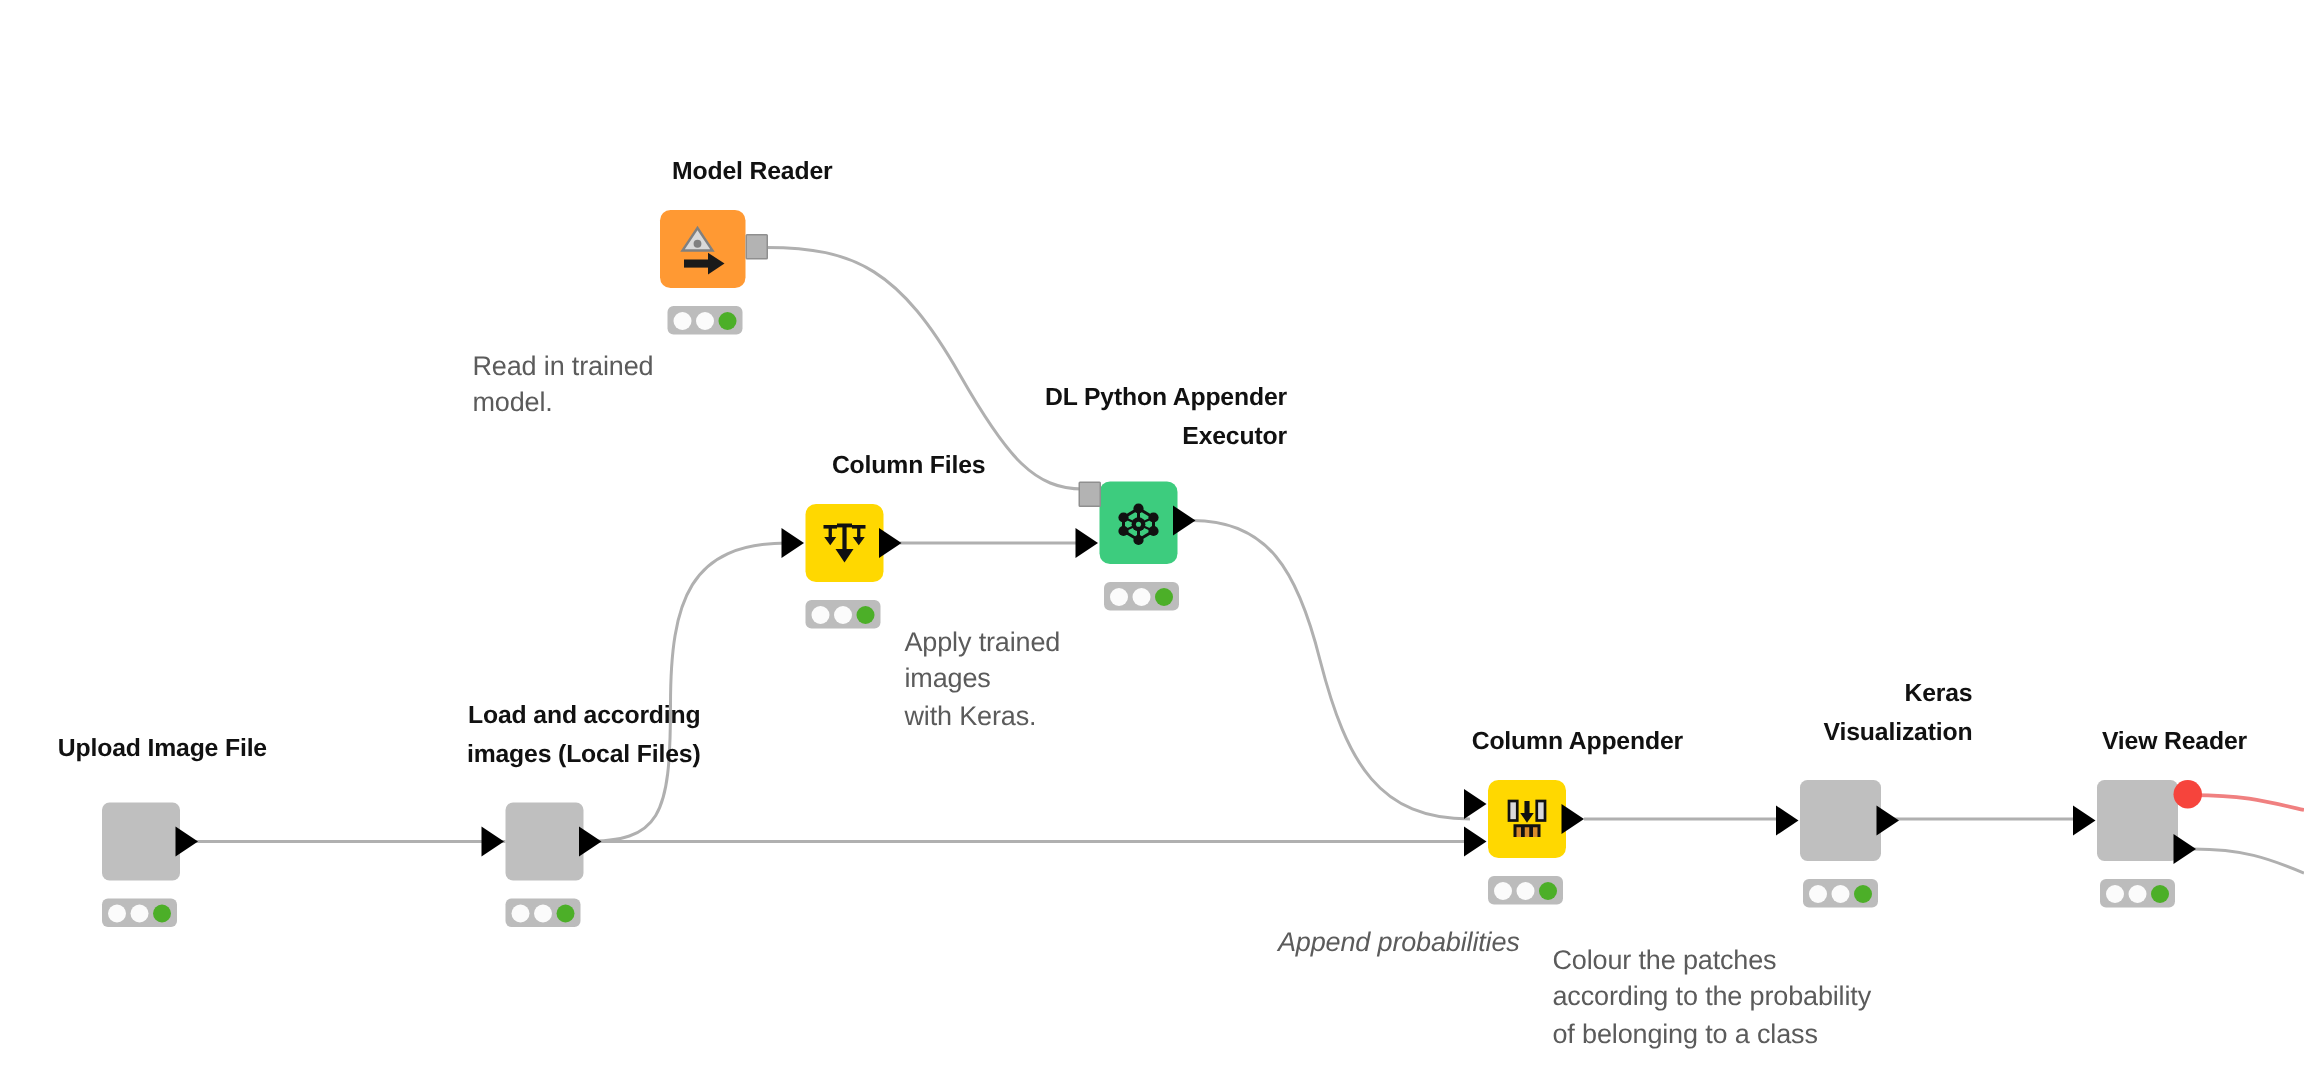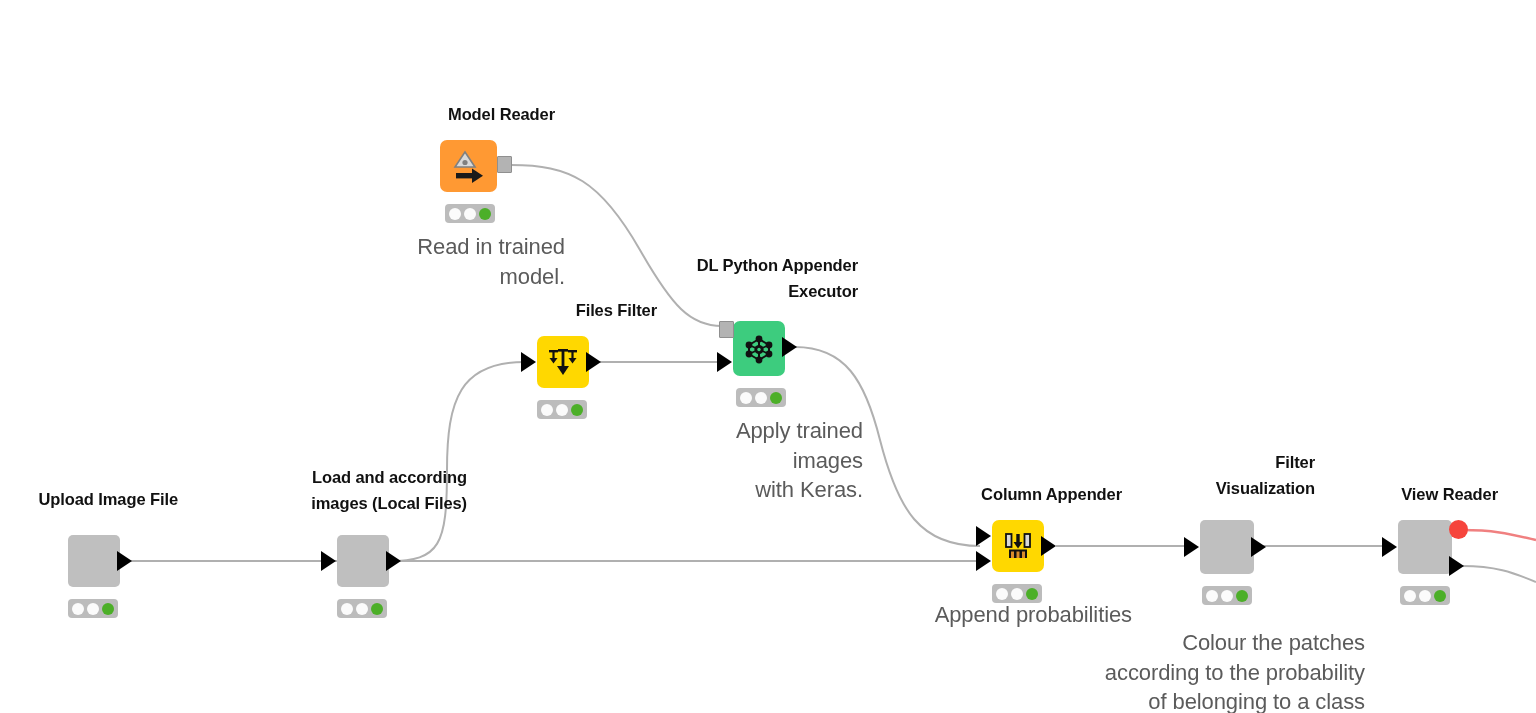--- a/index.html
+++ b/index.html
@@ -67,22 +67,22 @@
     width: 12px; height: 12px;
     border-radius: 50%;
     background: #fbfbfb;
   }
   .status i.on { background: #4caf28; }
 
   .caption {
     position: absolute;
     left: 50%;
     transform: translateX(-50%);
-    text-align: right;
-    font-size: 22px;
+    text-align: left;
+    font-size: 18px;
     line-height: 1.35;
     color: #5b5b5b;
     white-space: pre-line;
     letter-spacing: -0.1px;
   }
 
   
   .port-tri {
     position: absolute;
     width: 0; height: 0;
@@ -177,21 +177,21 @@
     <div class="status" style="left:5px; top:64px;">
       <i></i>
       <i></i>
       <i class="on"></i>
     </div>
     <div class="caption" style="top:92px; width:250px;">Read in trained
 model.</div>
   </div>
 
   <div class="node" style="left:537px; top:336px;">
-    <div class="node-title" style="top:-38px; width:240px;">Files Filter</div>
+    <div class="node-title" style="top:-38px; width:240px;">Column Files</div>
     <div class="node-box yellow" style="width:52px;height:52px;">
       <svg width="36" height="36" viewBox="0 0 36 36">
 
         <rect x="4" y="6" width="9" height="2.4" fill="#111"></rect>
         <rect x="7.4" y="8" width="2.2" height="7" fill="#111"></rect>
         <polygon points="4.5,14 12.5,14 8.5,19.5" fill="#111"></polygon>
 
         <rect x="23" y="6" width="9" height="2.4" fill="#111"></rect>
         <rect x="26.4" y="8" width="2.2" height="7" fill="#111"></rect>
         <polygon points="23.5,14 31.5,14 27.5,19.5" fill="#111"></polygon>
@@ -262,25 +262,25 @@
       </svg>
     </div>
     <div class="port-tri" style="left:-16px; top:6px;"></div>
     <div class="port-tri" style="left:-16px; top:31px;"></div>
     <div class="port-tri" style="left:49px; top:16px;"></div>
     <div class="status" style="left:0px; top:64px;">
       <i></i>
       <i></i>
       <i class="on"></i>
     </div>
-    <div class="caption" style="top:80px; width:280px;">Append probabilities</div>
+    <div class="caption" style="top:96px; width:280px;font-style:italic;">Append probabilities</div>
   </div>
 
   <div class="node" style="left:1200px; top:520px;">
-    <div class="node-title" style="top:-70px; width:230px;">Filter
+    <div class="node-title" style="top:-70px; width:230px;">Keras
 Visualization</div>
     <div class="node-box gray" style="width:54px;height:54px;">
       <span class="icn"></span>
     </div>
     <div class="port-tri" style="left:-16px; top:17px;"></div>
     <div class="port-tri" style="left:51px; top:17px;"></div>
     <div class="status" style="left:2px; top:66px;">
       <i></i>
       <i></i>
       <i class="on"></i>

